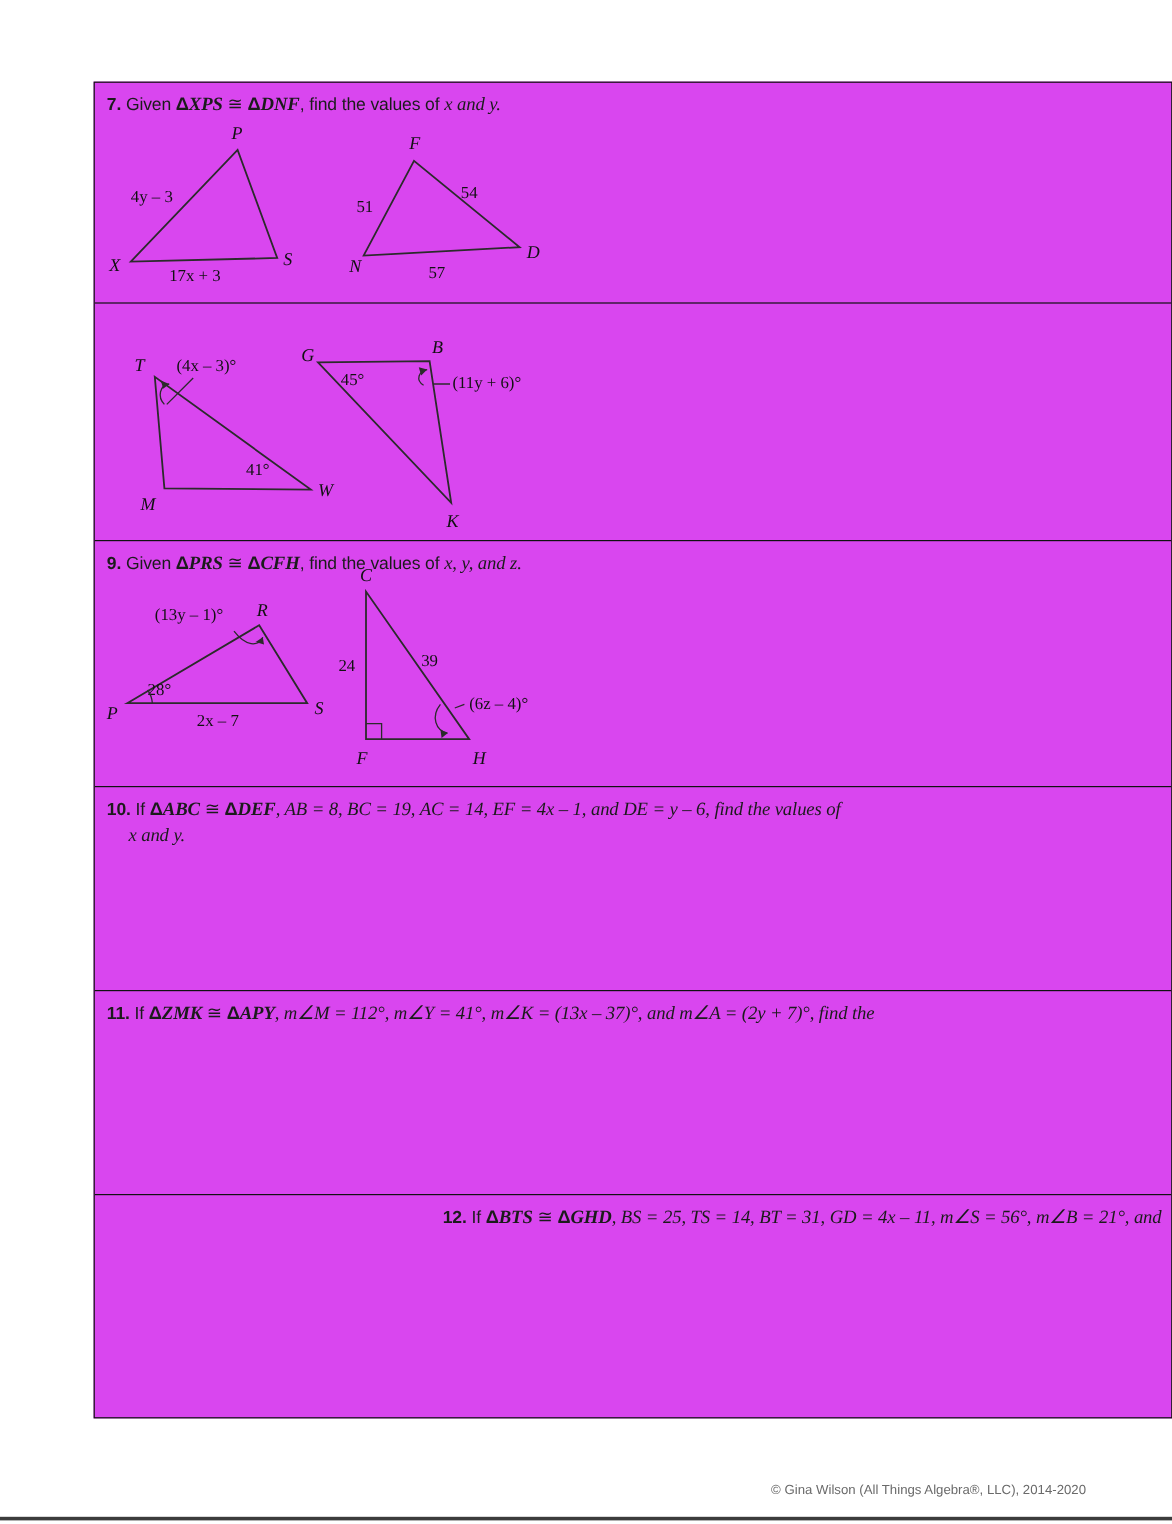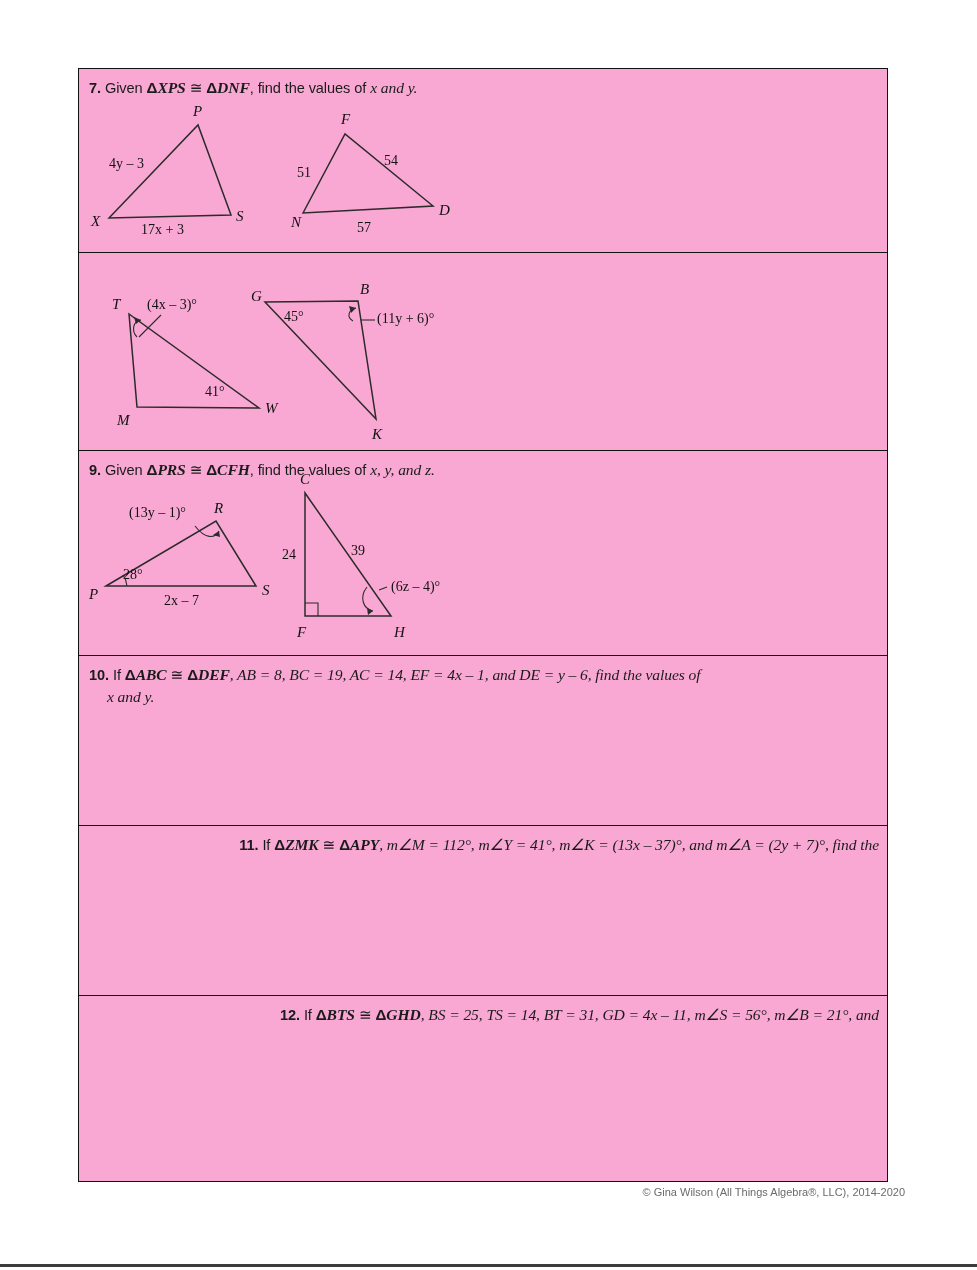--- a/index.html
+++ b/index.html
@@ -22,37 +22,37 @@
     width: 977px;
     height: 1270px;
     background: #ffffff;
   }
 
   
   .worksheet {
     position: absolute;
     left: 78px;
     top: 68px;
-    width: 810px;
+    width: 899px;
     border: 1.4px solid #111;
     box-sizing: border-box;
-    background: #f9a8d4;
+    background: #d946ef;
   }
   .row {
     position: relative;
     border-bottom: 1.4px solid #111;
     box-sizing: border-box;
   }
   .row:last-child { border-bottom: none; text-align: right; }
 
   .r7  { height: 184px; }
   .r8  { height: 198px; }
   .r9  { height: 205px; }
   .r10 { height: 170px; }
-  .r11 { height: 170px; text-align: right; }
+  .r11 { height: 170px; }
   .r12 { height: 185px; }
 
   
   .prompt {
     position: absolute;
     left: 10px;
     top: 8px;
     right: 8px;
     font-size: 14.6px;
     line-height: 1.42;
@@ -117,21 +117,21 @@
   svg .thin {
     fill: none;
     stroke: #2b2b2b;
     stroke-width: 1.1;
   }
 
   
   .footer {
     position: absolute;
     left: 78px;
-    top: 1186px;
+    top: 1236px;
     width: 827px;
     text-align: right;
     font-size: 11px;
     color: #6a6a6a;
     font-family: "Liberation Sans", sans-serif;
   }
 
   .bottombar {
     position: absolute;
     left: 0;

